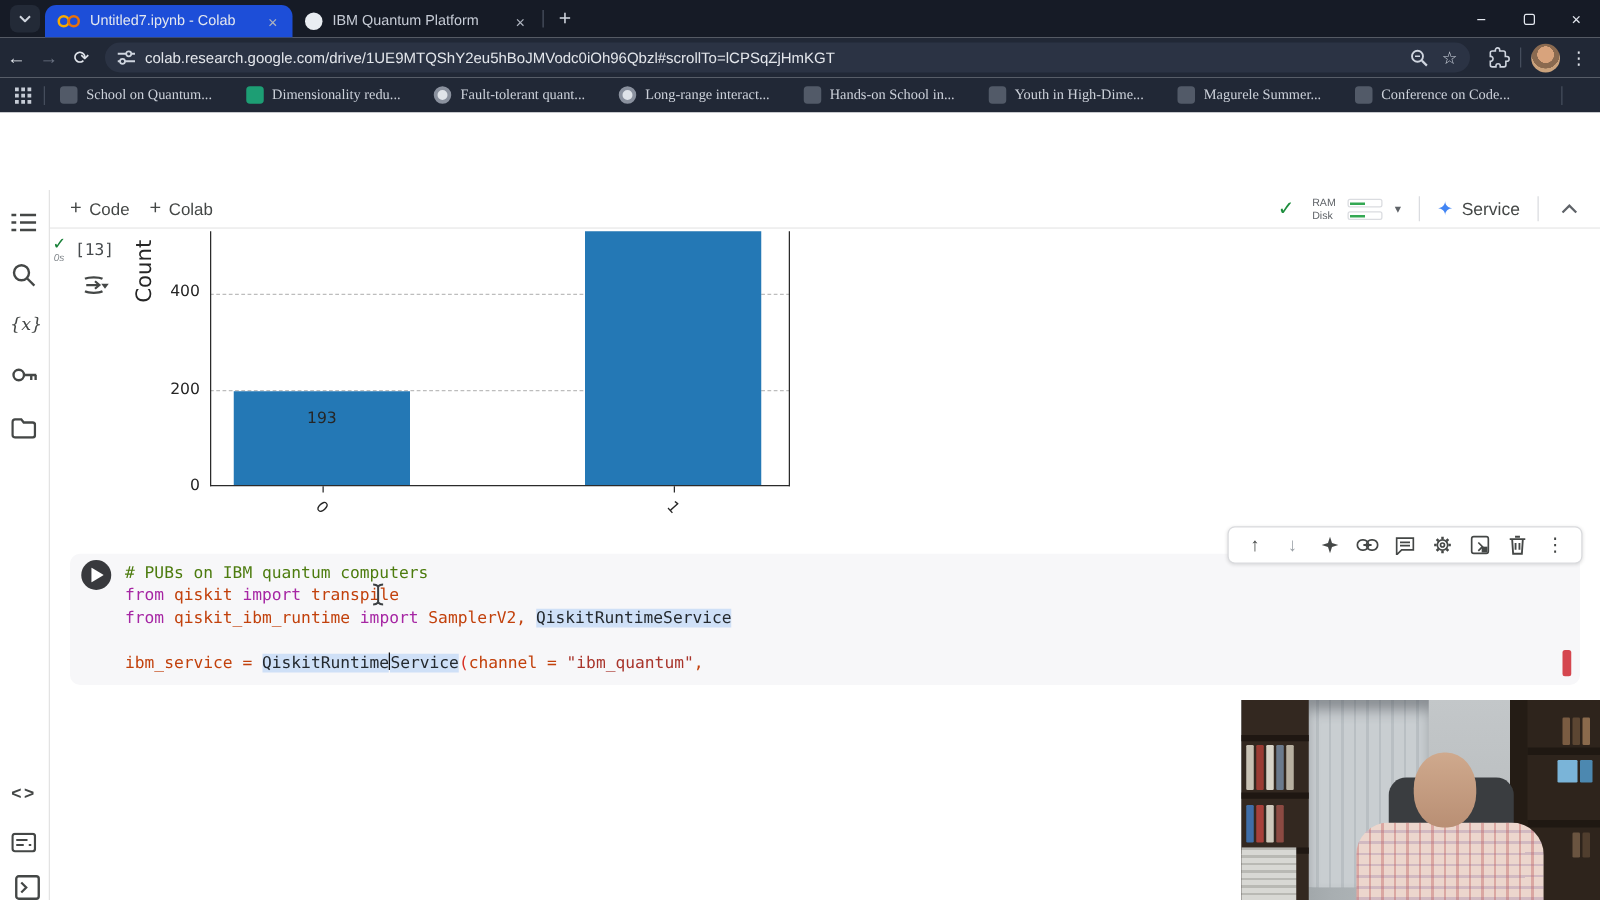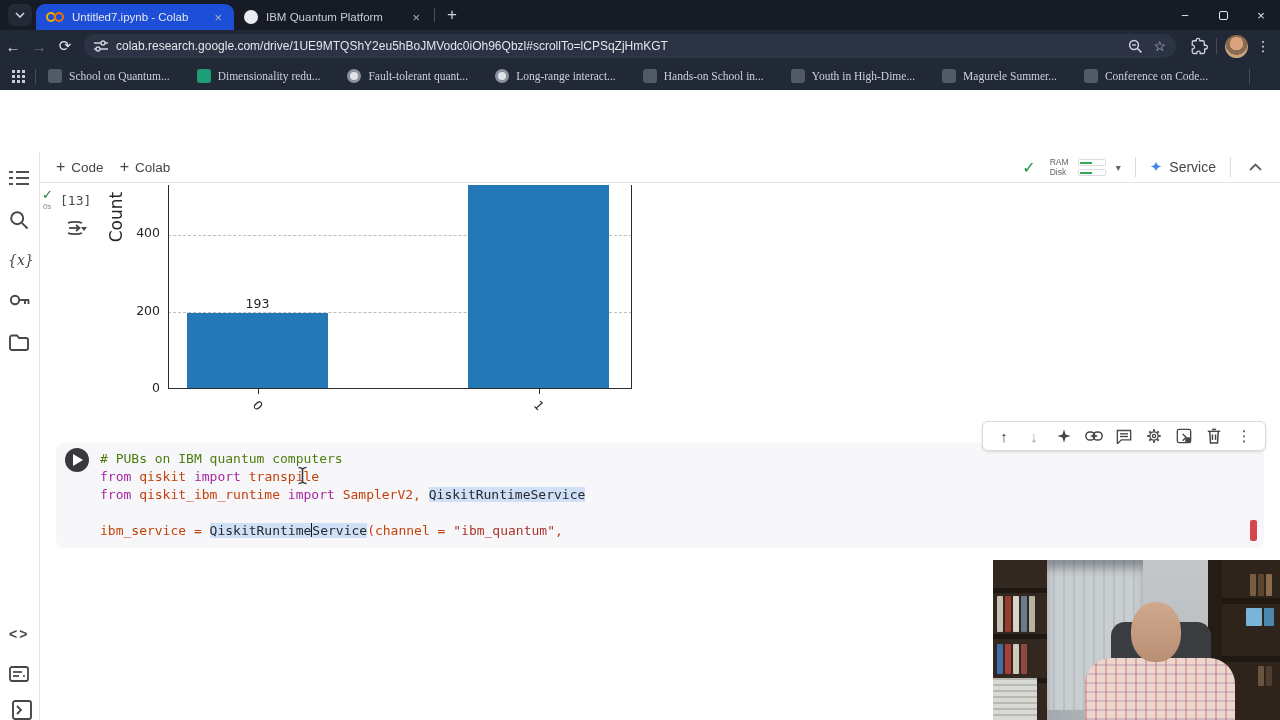--- a/index.html
+++ b/index.html
@@ -111,21 +111,21 @@
   
   .ylabel { position:absolute; left:76px; top:34px; transform:translate(-50%,-50%) rotate(-90deg);
     font-family:"DejaVu Sans", sans-serif; font-size:17px; color:#262626; }
   .ytick { position:absolute; left:80px; width:40px; text-align:right;
     font-family:"DejaVu Sans", sans-serif; font-size:12.5px; color:#262626; }
   .plot { position:absolute; left:128px; top:2px; width:464px; height:203px; }
   .spine { position:absolute; background:#2b2b2b; }
   .gridline { position:absolute; left:0; width:464px; border-top:1.4px dashed #bdbdbd; }
   .bar { position:absolute; background:#2478b5; }
   .barlabel { position:absolute; transform:translateX(-50%); font-family:"DejaVu Sans", sans-serif;
-    font-size:12.5px; color:#262626; }
+    font-size:12.5px; color:#262626;margin-top:30px; }
   .xtickmark { position:absolute; width:1.6px; height:5px; background:#2b2b2b; top:204px; }
   .xticklabel { position:absolute; font-family:"DejaVu Sans", sans-serif; font-size:12.5px;
     color:#262626; transform:rotate(48deg); }
 
   
   .codecell { position:absolute; left:16px; top:260px; width:1208px; height:105px;
     background:#f7f7f9; border-radius:8px; }
   .runbtn { position:absolute; left:9px; top:5px; width:24px; height:24px; border-radius:50%;
     background:#38393d; display:flex; align-items:center; justify-content:center; }
   .runbtn svg { margin-left:2px; }

